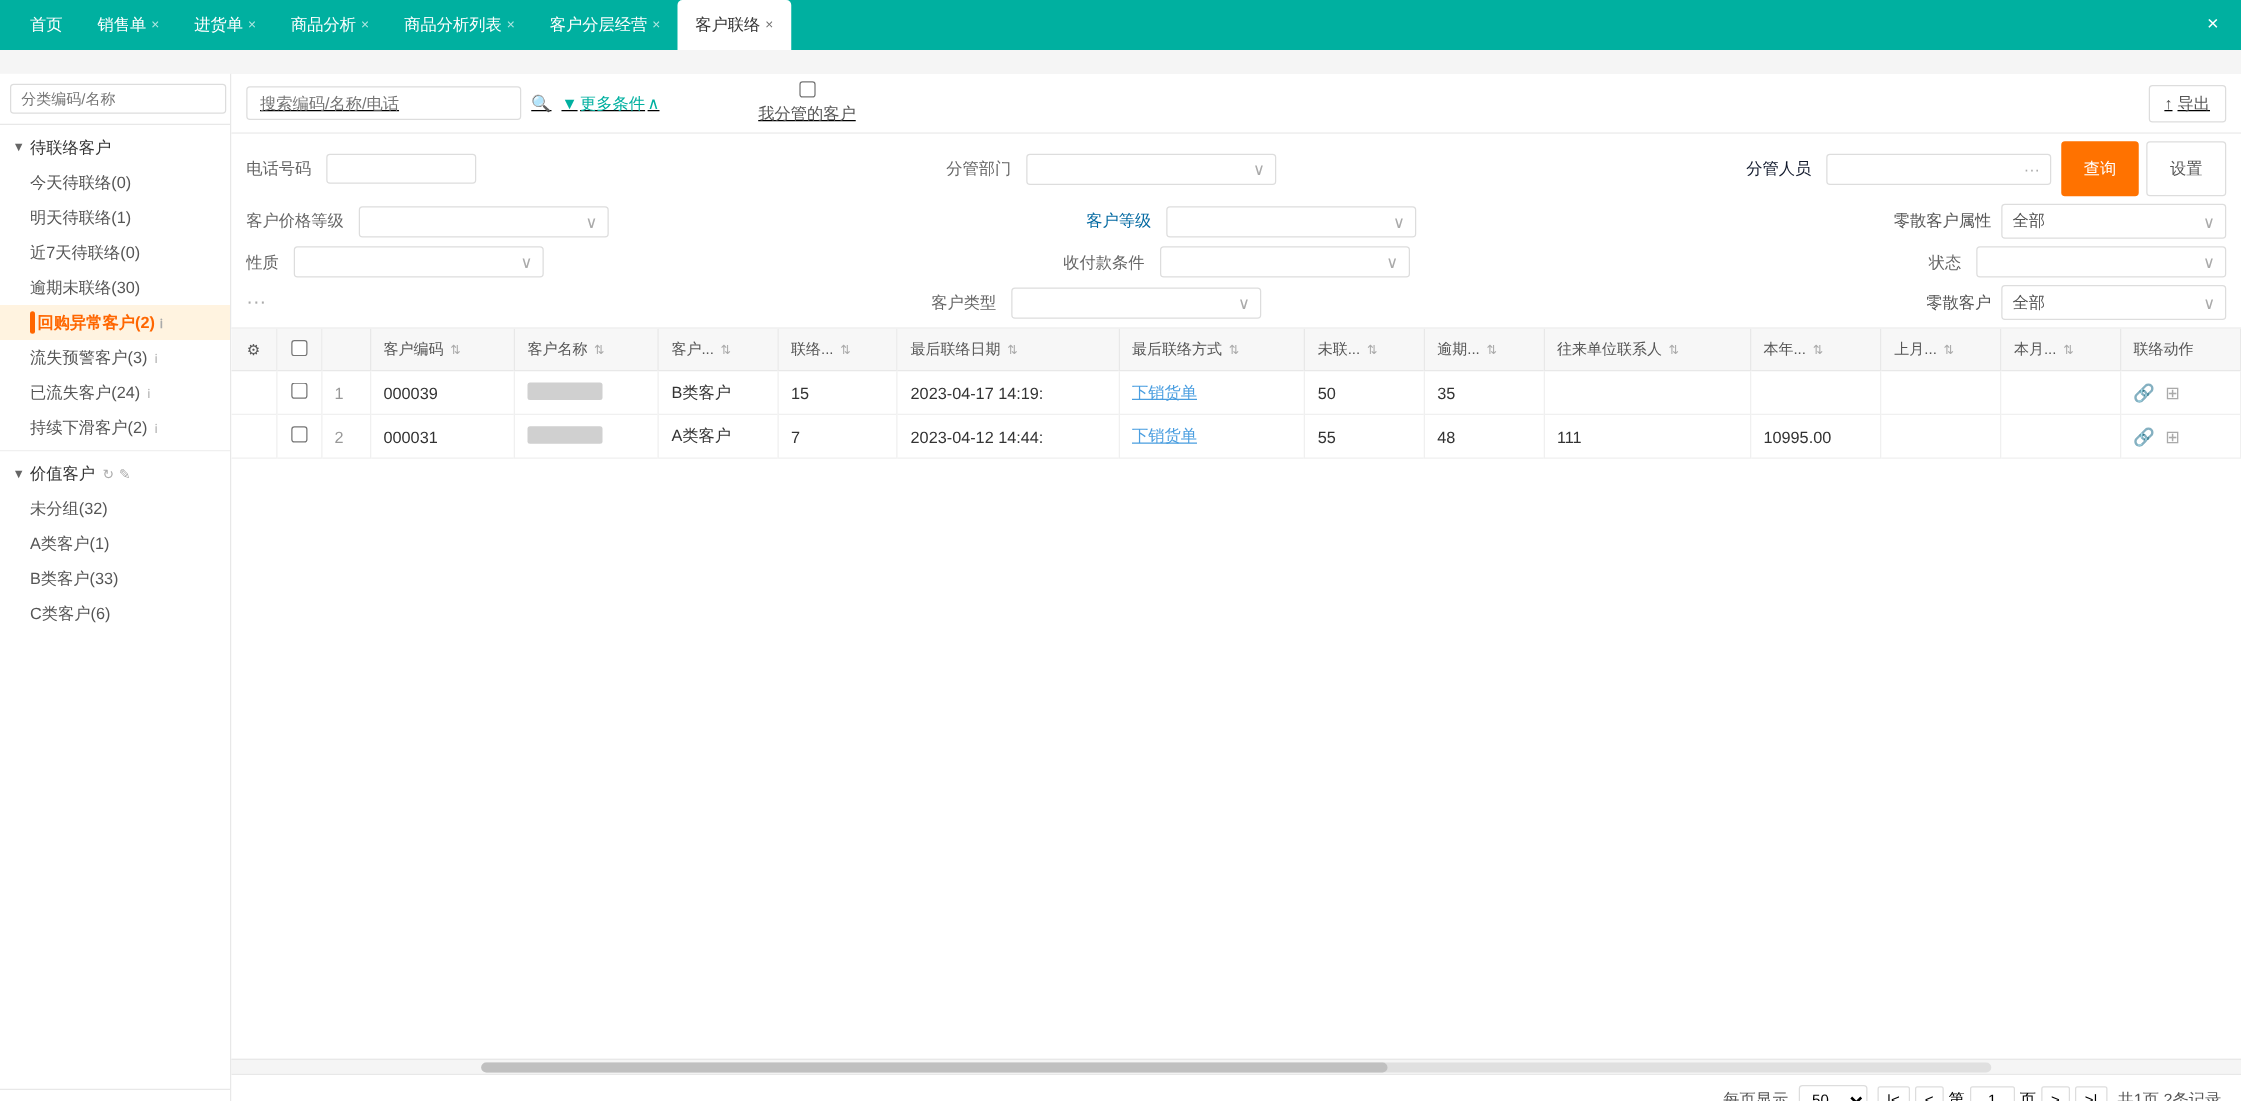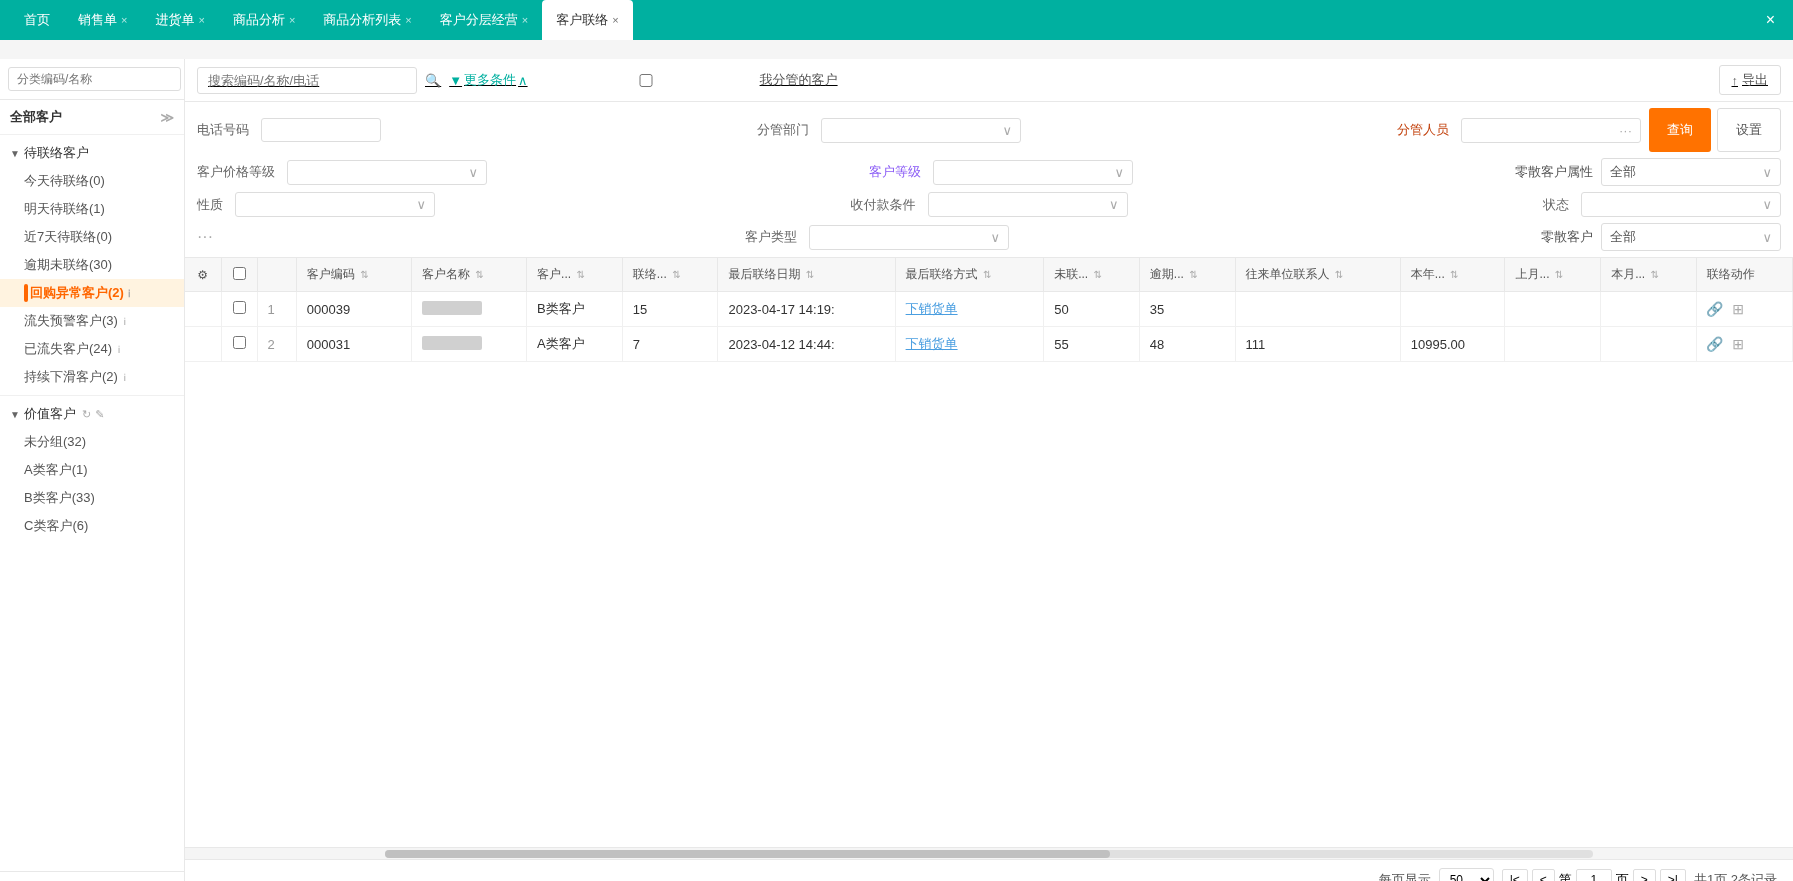--- a/index.html
+++ b/index.html
@@ -82,21 +82,21 @@
       text-decoration: underline;
     }
     .filter-bar input {
       border: 1px solid #ddd; border-radius: 3px; padding: 5px 10px;
       font-size: 13px; width: 220px; outline: none;
     }
     .filter-search-icon { color: #aaa; cursor: pointer; }
     .more-conditions {
       color: #00b0a0; cursor: pointer; display: flex; align-items: center; gap: 2px;
     }
-    .checkbox-label { display: flex; align-items: center; gap: 4px; color: #555; }
+    .checkbox-label { display: flex; align-items: center; gap: 4px; color: #555; flex-direction: column; }
     .filter-bar .spacer { flex: 1; }
     .export-btn {
       background: #fff; border: 1px solid #ddd; border-radius: 3px;
       padding: 5px 12px; cursor: pointer; color: #555; display: flex; align-items: center; gap: 4px;
     }
 
     
     .adv-filter {
       background: #fff; border-bottom: 1px solid #e8e8e8;
       padding: 6px 12px;
@@ -243,24 +243,20 @@
   <div class="spacer"></div>
   <div class="close-btn">×</div>
 </div>
 
 <div class="main-layout">
 
   <div class="sidebar">
     <div class="sidebar-search">
       <input type="text" placeholder="分类编码/名称" style="">
 
-    </div>
-    <div class="sidebar-header">
-      <span>全部客户</span>
-      <span class="collapse-icon">≫</span>
     </div>
     <div class="sidebar-tree">
 
       <div class="tree-group">
         <div class="tree-group-header">
           <span class="arrow">▼</span>
           <span>待联络客户</span>
         </div>
         <div class="tree-item">今天待联络(0)</div>
         <div class="tree-item">明天待联络(1)</div>
@@ -332,39 +328,39 @@
           <span style="min-width:60px;color:#666;">电话号码</span>
           <input type="text" style="border: 1px solid rgb(221, 221, 221); border-radius: 3px; padding: 4px 8px; font-size: 12px; width: 120px; outline: none;">
         </label>
         <div style="flex:1;"></div>
         <label style="color:#666;margin-right:4px;">分管部门</label>
         <div class="adv-select" style="width:200px;">
           <span></span>
           <span class="arrow-down">∨</span>
         </div>
         <div style="flex:1;"></div>
-        <label style="color:#c2410c;margin-right:4px;">分管人员</label>
+        <label style="color:#0f172a;margin-right:4px;">分管人员</label>
         <div class="adv-select" style="width:180px;">
           <span></span>
           <span style="color:#aaa;">···</span>
         </div>
         <div class="adv-row-right">
           <button class="btn-query">查询</button>
           <button class="btn-settings">设置</button>
         </div>
       </div>
 
       <div class="adv-row">
         <label style="color:#666;margin-right:4px;">客户价格等级</label>
         <div class="adv-select" style="width:200px;">
           <span></span>
           <span class="arrow-down">∨</span>
         </div>
         <div style="flex:1;"></div>
-        <label style="color:#8b5cf6;margin-right:4px;">客户等级</label>
+        <label style="color:#0369a1;margin-right:4px;">客户等级</label>
         <div class="adv-select" style="width:200px;">
           <span></span>
           <span class="arrow-down">∨</span>
         </div>
         <div style="flex:1;"></div>
         <div class="zero-select">
           <label>零散客户属性</label>
           <div class="adv-select" style="width:120px;margin-left:4px;">
             <span>全部</span>
             <span class="arrow-down">∨</span>

